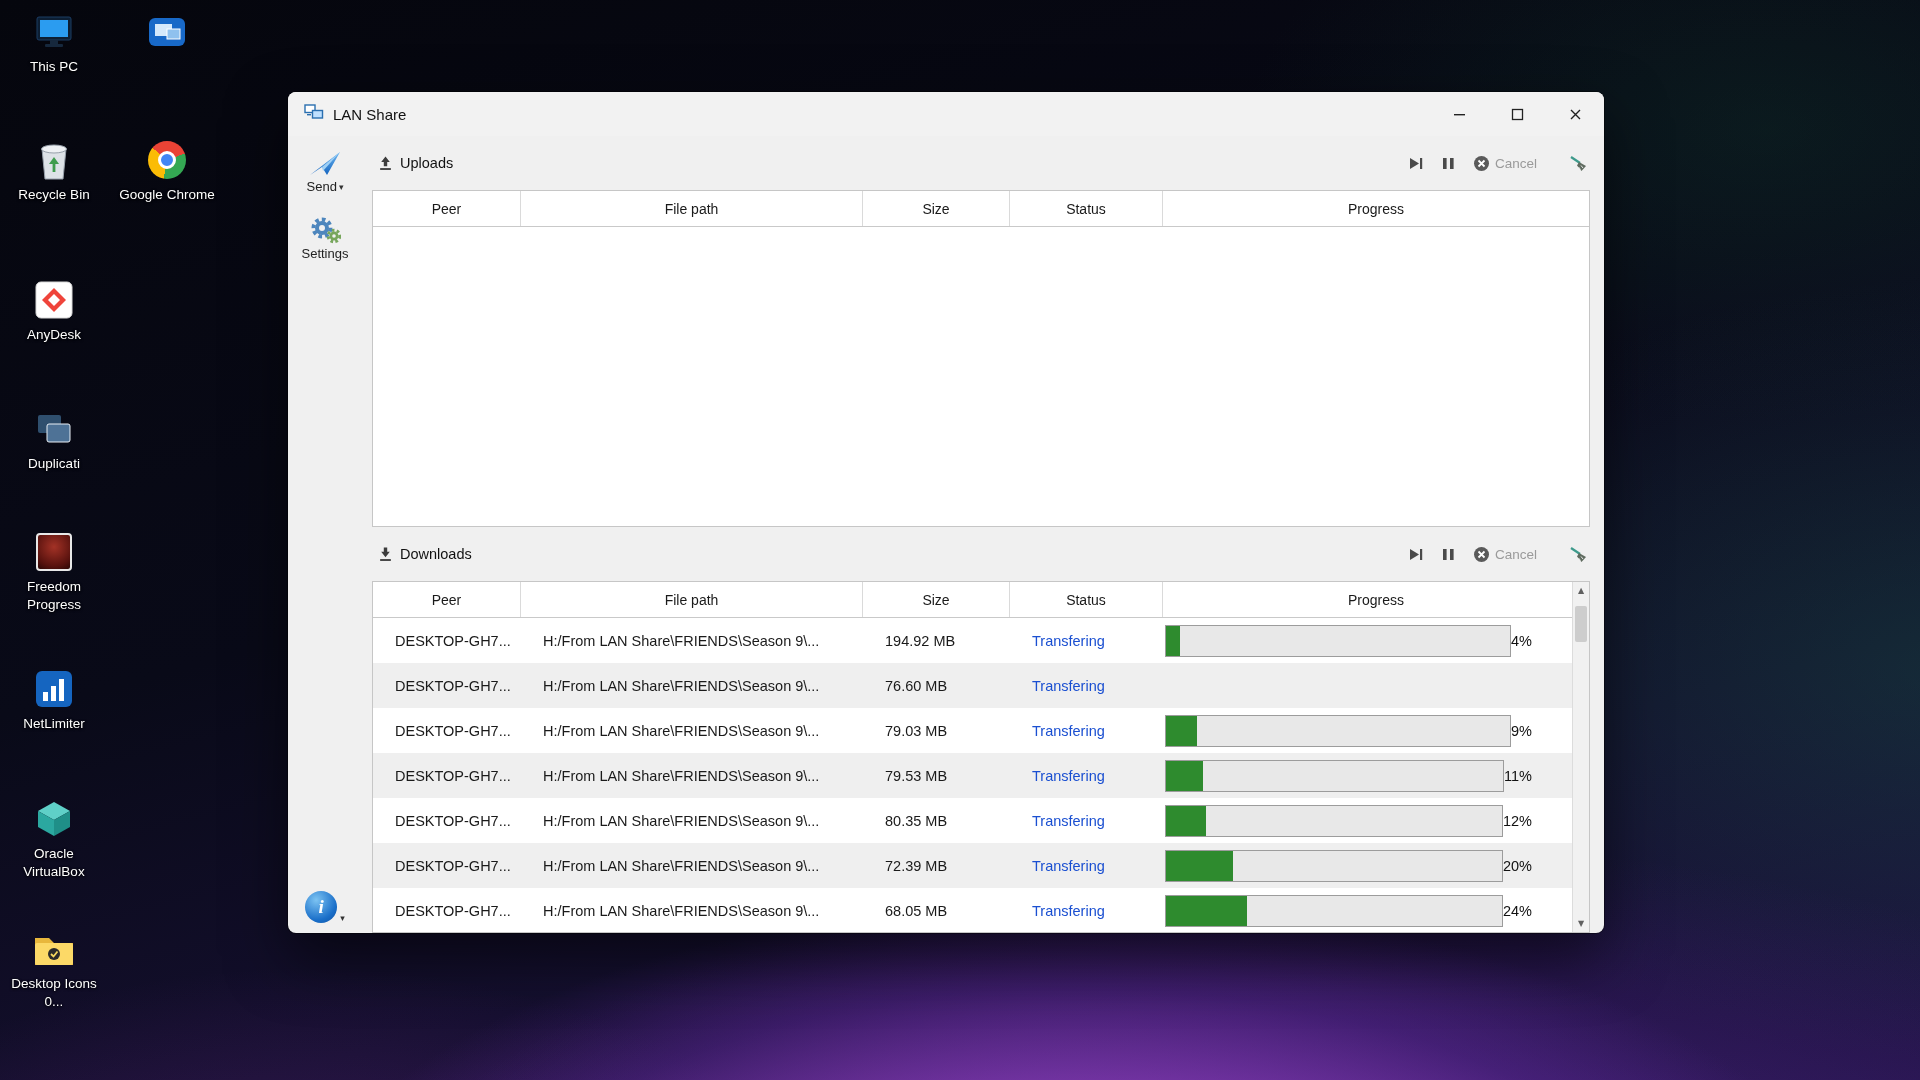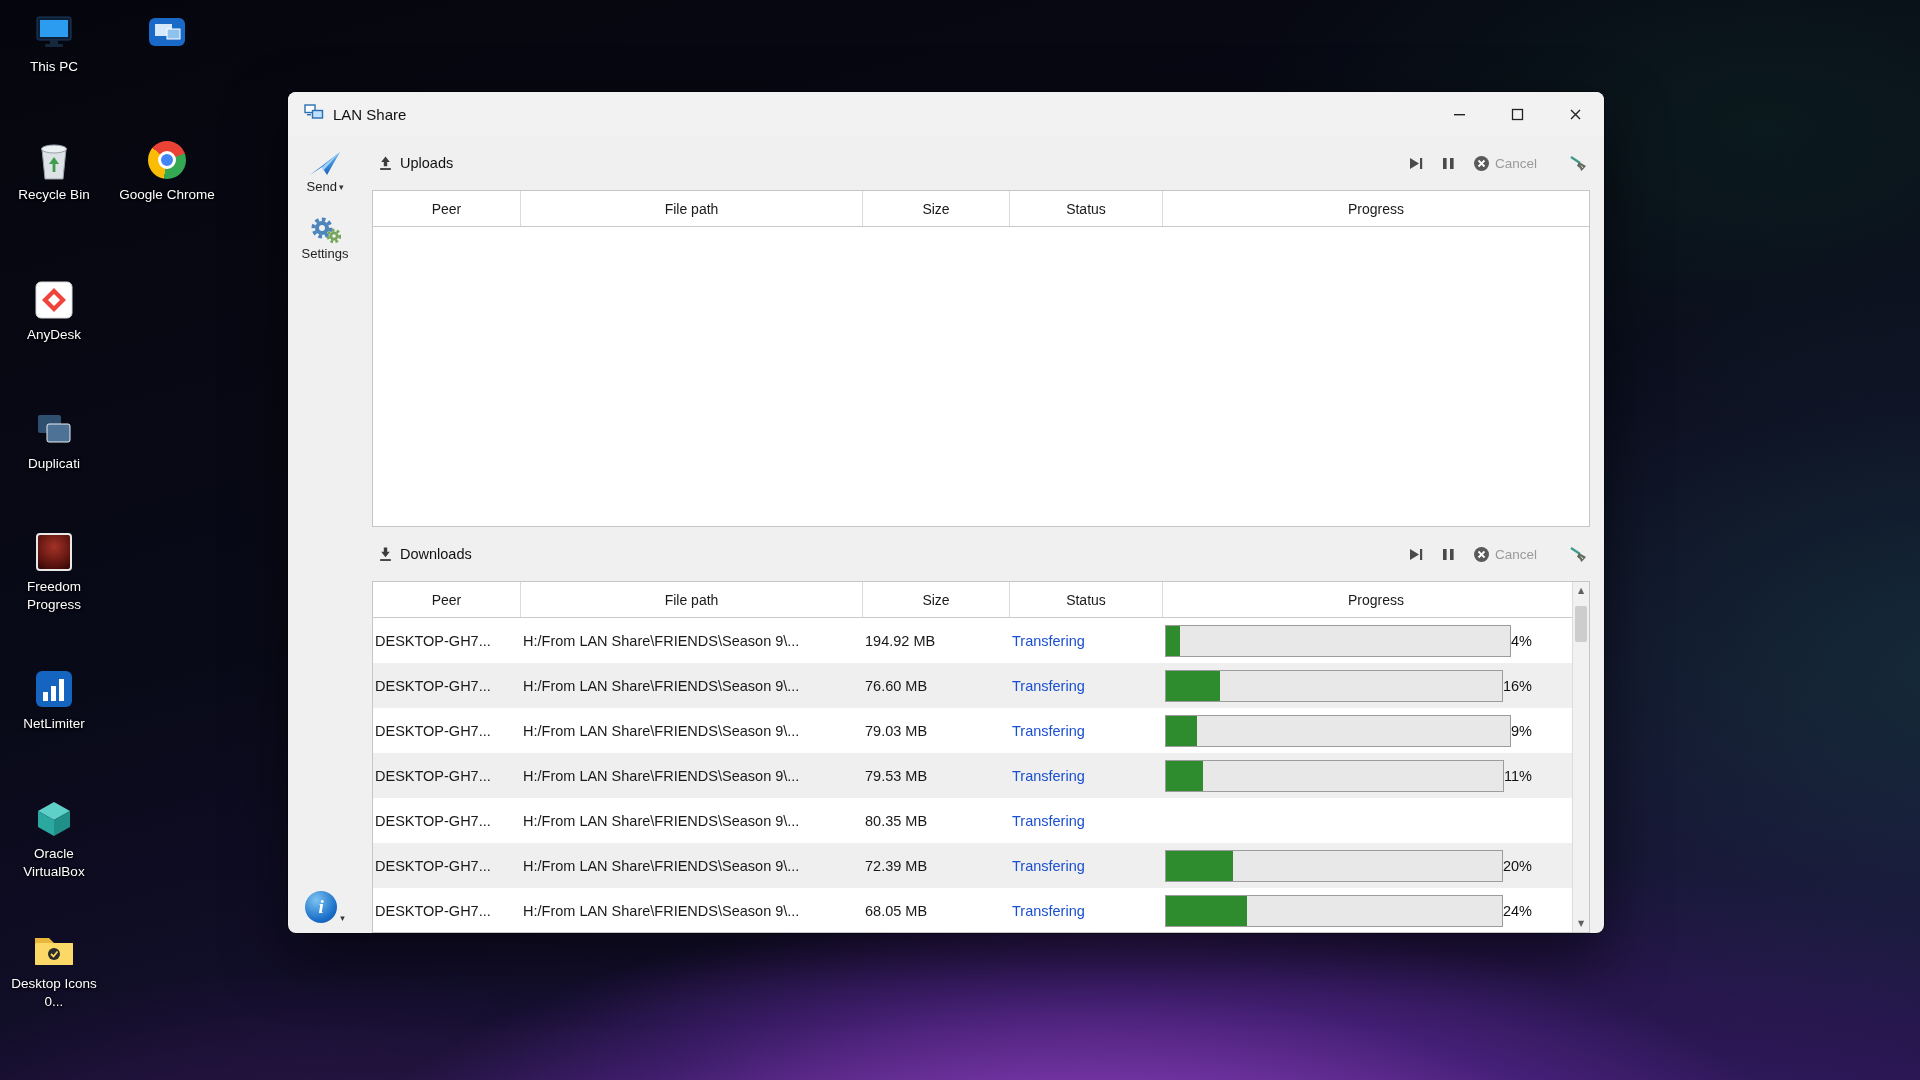--- a/index.html
+++ b/index.html
@@ -63,21 +63,21 @@
   .table { background:#fff; border:1px solid #c6c6c6; position:relative; }
   .table-uploads { height:337px; }
   .table-downloads { flex:1; overflow:hidden; }
   .thead { border-bottom:1px solid #c9c9c9; }
   .th { height:35px; display:flex; align-items:center; justify-content:center;
     font-size:14px; color:#1a1a1a; border-right:1px solid #dadada;text-align:right; }
   .th:last-child { border-right:none; }
   .tbody-scroll { position:relative; }
   .trow { height:45px; background:#fff; }
   .trow.alt { background:#efefef; }
-  .td { display:flex; align-items:center; font-size:14.5px; padding-left:2px; overflow:hidden; white-space:nowrap; }
+  .td { display:flex; align-items:center; font-size:14.5px; padding-left:22px; overflow:hidden; white-space:nowrap; }
   .td-status { color:var(--status-blue,#1a4fd1); }
   .td-progress { padding-left:2px; padding-right:57px; }
   .track { width:348px; height:32px; background:#e8e8e8; border:1px solid #9c9c9c; }
   .fill { height:100%; background:var(--progress-green,#2e8b2e); }
   .pct { margin-left:auto; font-size:14.5px; color:#111; }
 
   
   .vscroll { position:absolute; top:0; right:0; bottom:0; width:17px; background:#f1f1f1; border-left:1px solid #dcdcdc; }
   .vs-arrow { height:17px; display:flex; align-items:center; justify-content:center;
     font-family:"DejaVu Sans",sans-serif; font-size:8px; color:#606060; }
@@ -369,26 +369,20 @@
       </div>
       <div class="pct">4%</div>
     </div>
   </div>
 
   <div class="trow grid-cols alt">
     <div class="td">DESKTOP-GH7...</div>
     <div class="td">H:/From LAN Share\FRIENDS\Season 9\...</div>
     <div class="td">76.60 MB</div>
     <div class="td td-status">Transfering</div>
-    <div class="td td-progress">
-      <div class="track">
-        <div class="fill" style="width: 16%;"></div>
-      </div>
-      <div class="pct">16%</div>
-    </div>
   </div>
 
   <div class="trow grid-cols">
     <div class="td">DESKTOP-GH7...</div>
     <div class="td">H:/From LAN Share\FRIENDS\Season 9\...</div>
     <div class="td">79.03 MB</div>
     <div class="td td-status">Transfering</div>
     <div class="td td-progress">
       <div class="track">
         <div class="fill" style="width: 9%;"></div>
@@ -408,20 +402,26 @@
       </div>
       <div class="pct">11%</div>
     </div>
   </div>
 
   <div class="trow grid-cols">
     <div class="td">DESKTOP-GH7...</div>
     <div class="td">H:/From LAN Share\FRIENDS\Season 9\...</div>
     <div class="td">80.35 MB</div>
     <div class="td td-status">Transfering</div>
+    <div class="td td-progress">
+      <div class="track">
+        <div class="fill" style="width: 12%;"></div>
+      </div>
+      <div class="pct">12%</div>
+    </div>
   </div>
 
   <div class="trow grid-cols alt">
     <div class="td">DESKTOP-GH7...</div>
     <div class="td">H:/From LAN Share\FRIENDS\Season 9\...</div>
     <div class="td">72.39 MB</div>
     <div class="td td-status">Transfering</div>
     <div class="td td-progress">
       <div class="track">
         <div class="fill" style="width: 20%;"></div>

